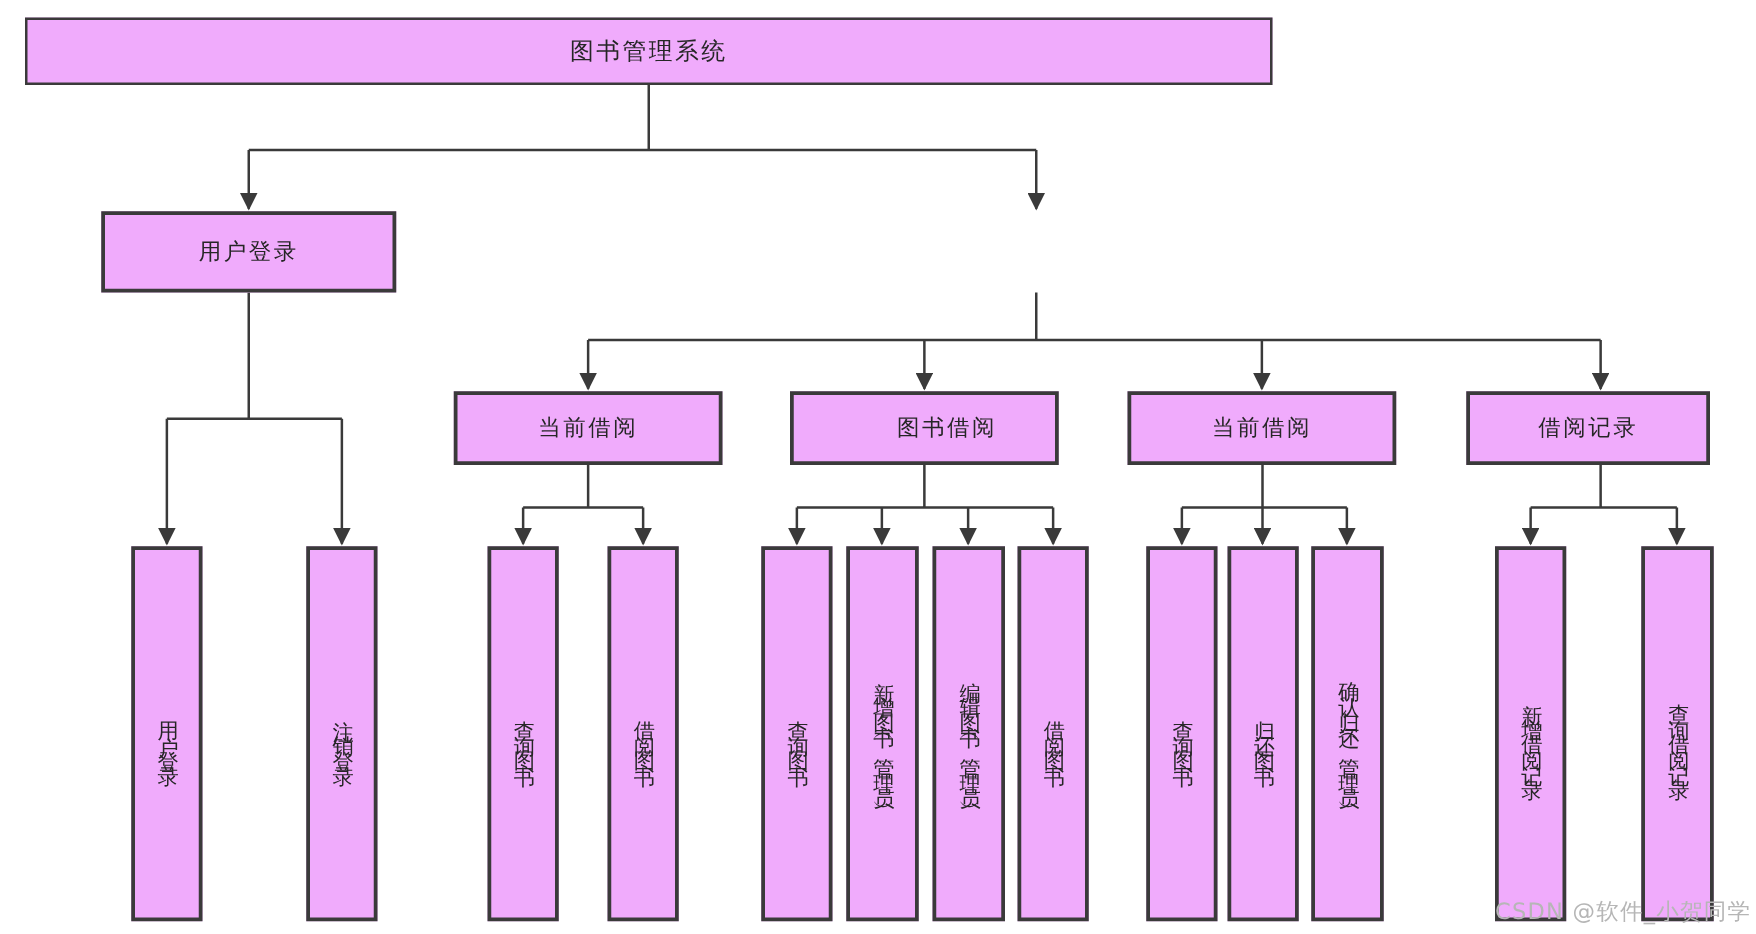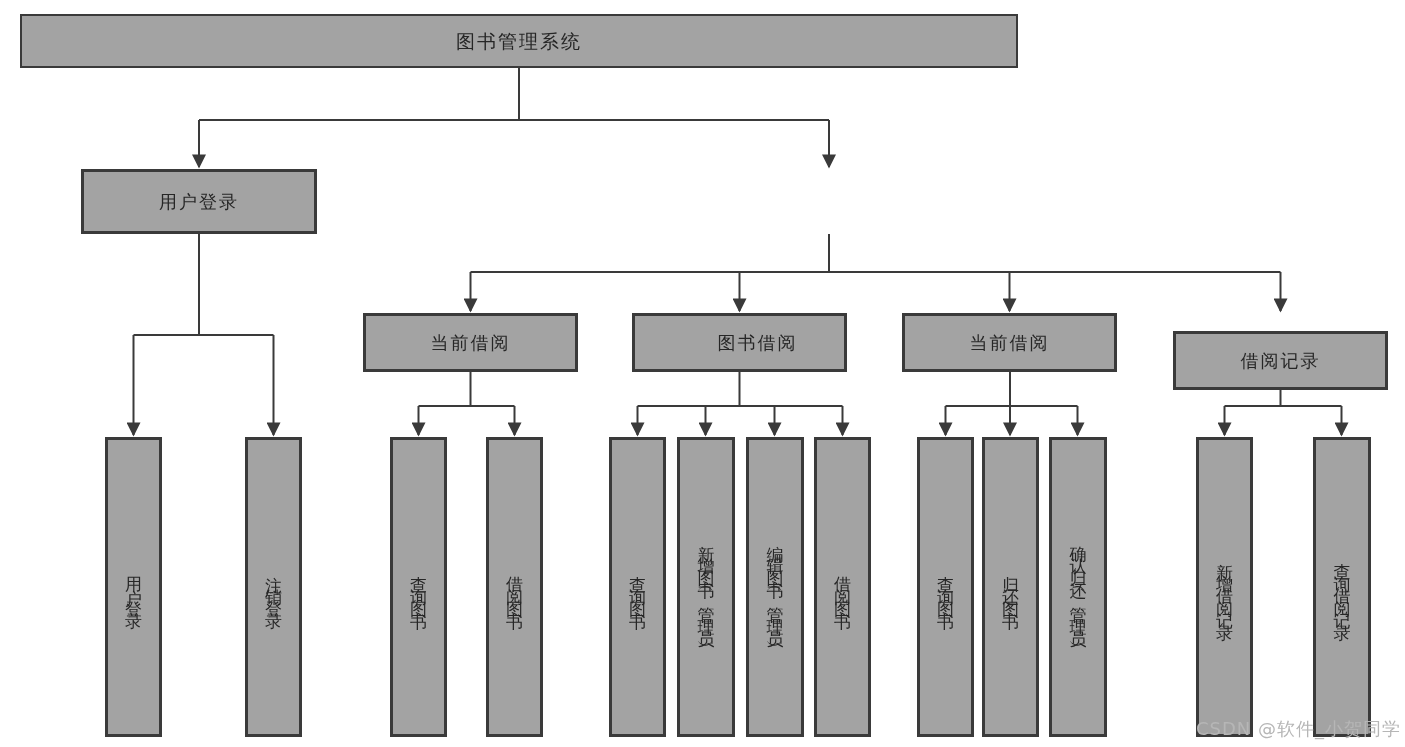--- a/index.html
+++ b/index.html
@@ -22,21 +22,21 @@
     overflow: hidden;
   }
   .connectors {
     position: absolute;
     left: 0; top: 0;
     width: 1405px; height: 747px;
     pointer-events: none;
   }
   .node {
     position: absolute;
-    background: #a3a3a3;
+    background: #f0abfc;
     border: 3px solid var(--line);
     color: var(--text);
     display: flex;
     align-items: center;
     justify-content: center;
     text-align: center;
     font-size: 18px;
     letter-spacing: 2px;
     line-height: 1.2;
   }
@@ -109,21 +109,21 @@
     <line x1="1341.5" y1="406" x2="1341.5" y2="435" marker-end="url(#arrow)"></line>
   </svg>
 
   <div class="node root h" style="left:20px; top:14px; width:998px; height:54px;">图书管理系统</div>
 
   <div class="node h" style="left:81px; top:169px; width:236px; height:65px;">用户登录</div>
 
   <div class="node h" style="left:363px; top:313px; width:215px; height:59px;">当前借阅</div>
   <div class="node h" style="left:632px; top:313px; width:215px; height:59px;padding-left:36px;">图书借阅</div>
   <div class="node h" style="left:902px; top:313px; width:215px; height:59px;">当前借阅</div>
-  <div class="node h" style="left:1173px; top:331px; width:215px; height:59px;">借阅记录</div>
+  <div class="node h" style="left:1173px; top:313px; width:195px; height:59px;">借阅记录</div>
 
   <div class="node v" style="left:105px; top:437px; width:57px; height:300px;">用户登录</div>
   <div class="node v" style="left:245px; top:437px; width:57px; height:300px;">注销登录</div>
 
   <div class="node v" style="left:390px; top:437px; width:57px; height:300px;">查询图书</div>
   <div class="node v" style="left:486px; top:437px; width:57px; height:300px;">借阅图书</div>
 
   <div class="node v" style="left:609px; top:437px; width:57px; height:300px;">查询图书</div>
   <div class="node v" style="left:677px; top:437px; width:58px; height:300px;">新增图书（管理员）</div>
   <div class="node v" style="left:746px; top:437px; width:58px; height:300px;">编辑图书（管理员）</div>

